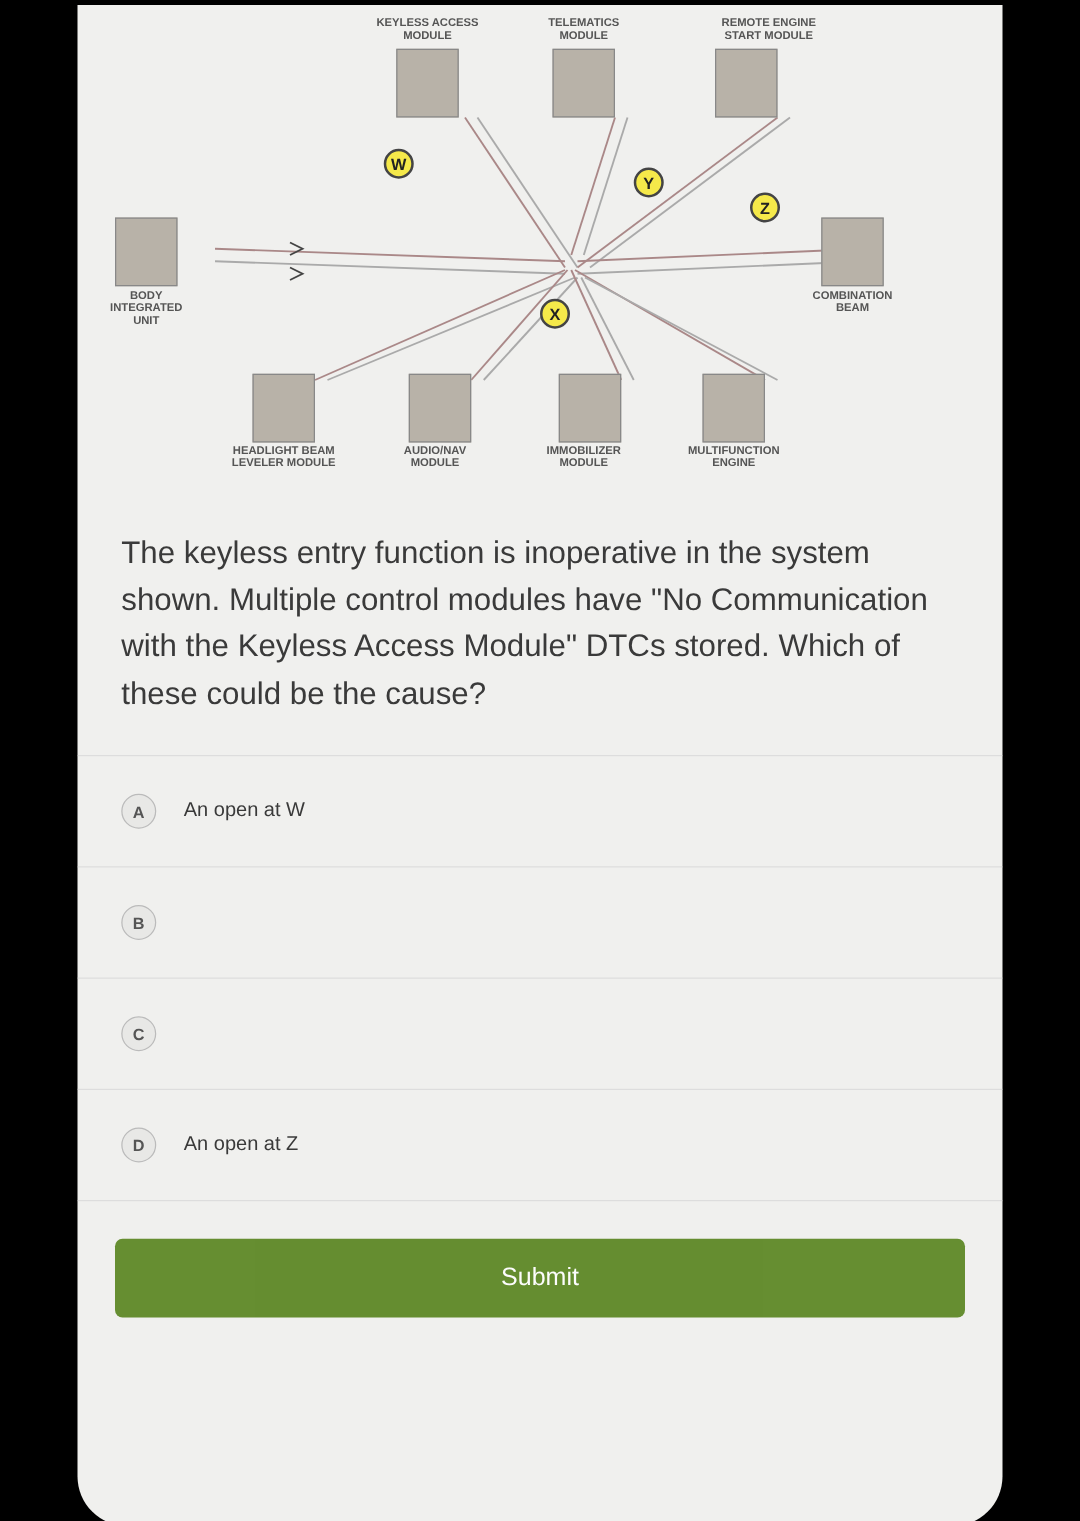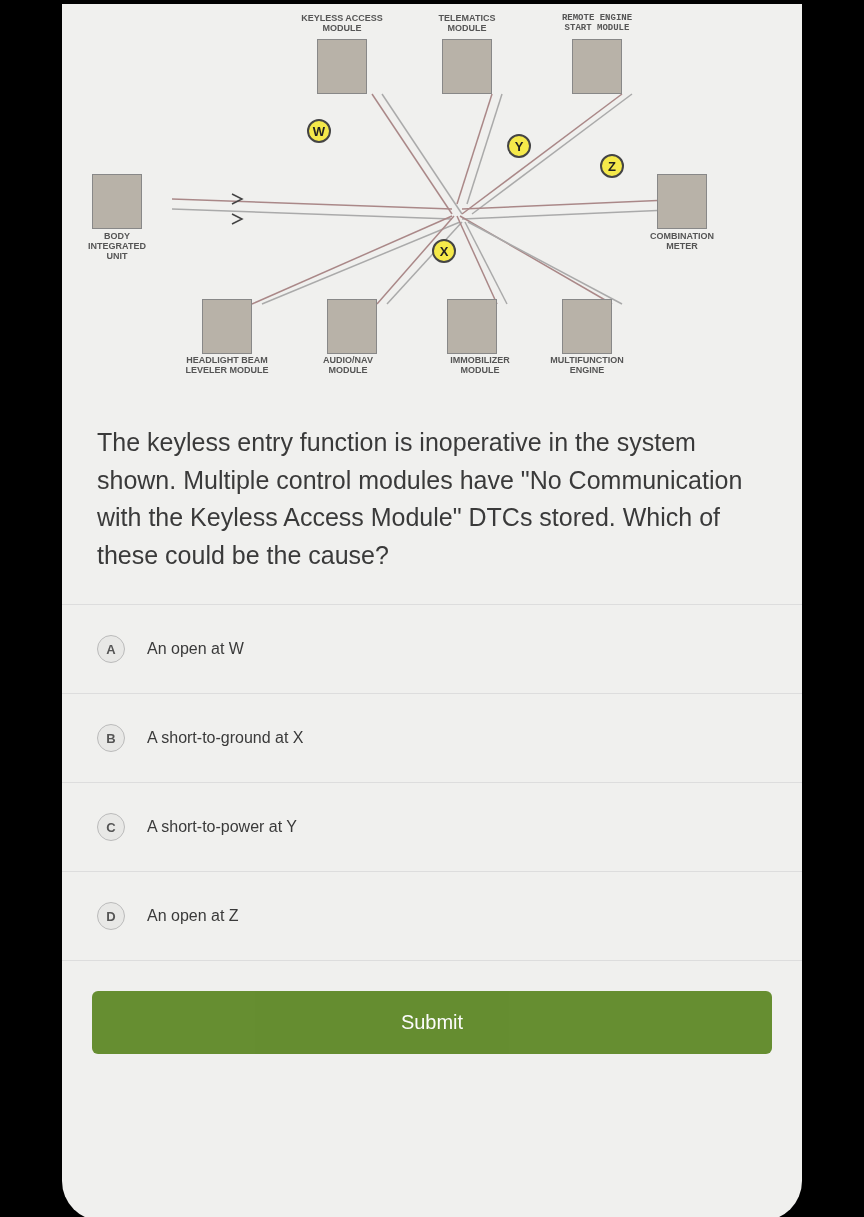--- a/index.html
+++ b/index.html
@@ -151,42 +151,42 @@
 
     <div class="module-box" style="left:255px; top:35px;"></div>
     <div class="module-label" style="left:235px; top:10px; white-space:pre-line;">KEYLESS ACCESS
 MODULE</div>
 
     <div class="module-box" style="left:380px; top:35px;"></div>
     <div class="module-label" style="left:360px; top:10px; white-space:pre-line;">TELEMATICS
 MODULE</div>
 
     <div class="module-box" style="left:510px; top:35px;"></div>
-    <div class="module-label" style="left:490px; top:10px; white-space:pre-line;font-family:Liberation Mono, monospace;">REMOTE ENGINE
+    <div class="module-label" style="left:508px; top:10px; white-space:pre-line;">REMOTE ENGINE
 START MODULE</div>
 
     <div class="module-box" style="left:30px; top:170px;"></div>
     <div class="module-label" style="left:10px; top:228px; white-space:pre-line;">BODY
 INTEGRATED
 UNIT</div>
 
     <div class="module-box" style="left:595px; top:170px;"></div>
     <div class="module-label" style="left:575px; top:228px; white-space:pre-line;">COMBINATION
-METER</div>
+BEAM</div>
 
     <div class="module-box" style="left:140px; top:295px;"></div>
     <div class="module-label" style="left:120px; top:352px; white-space:pre-line;">HEADLIGHT BEAM
 LEVELER MODULE</div>
 
     <div class="module-box" style="left:265px; top:295px;"></div>
     <div class="module-label" style="left:241px; top:352px; white-space:pre-line;">AUDIO/NAV
 MODULE</div>
 
     <div class="module-box" style="left:385px; top:295px;"></div>
-    <div class="module-label" style="left:373px; top:352px; white-space:pre-line;">IMMOBILIZER
+    <div class="module-label" style="left:360px; top:352px; white-space:pre-line;">IMMOBILIZER
 MODULE</div>
 
     <div class="module-box" style="left:500px; top:295px;"></div>
     <div class="module-label" style="left:480px; top:352px; white-space:pre-line;">MULTIFUNCTION
 ENGINE</div>
 
     <div class="wire-point" style="left:245px; top:115px;">W</div>
     <div class="wire-point" style="left:445px; top:130px;">Y</div>
     <div class="wire-point" style="left:538px; top:150px;">Z</div>
     <div class="wire-point" style="left:370px; top:235px;">X</div>
@@ -194,25 +194,23 @@
 
   <div class="question-text">The keyless entry function is inoperative in the system shown. Multiple control modules have "No Communication with the Keyless Access Module" DTCs stored. Which of these could be the cause?</div>
 
   <div class="answers">
     <div class="answer-option">
       <div class="answer-badge">A</div>
       <div class="answer-text">An open at W</div>
     </div>
     <div class="answer-option">
       <div class="answer-badge">B</div>
-      <div class="answer-text">A short-to-ground at X</div>
     </div>
     <div class="answer-option">
       <div class="answer-badge">C</div>
-      <div class="answer-text">A short-to-power at Y</div>
     </div>
     <div class="answer-option">
       <div class="answer-badge">D</div>
       <div class="answer-text">An open at Z</div>
     </div>
   </div>
 
   <div class="submit-area">
     <button class="submit-button">Submit</button>
   </div>

